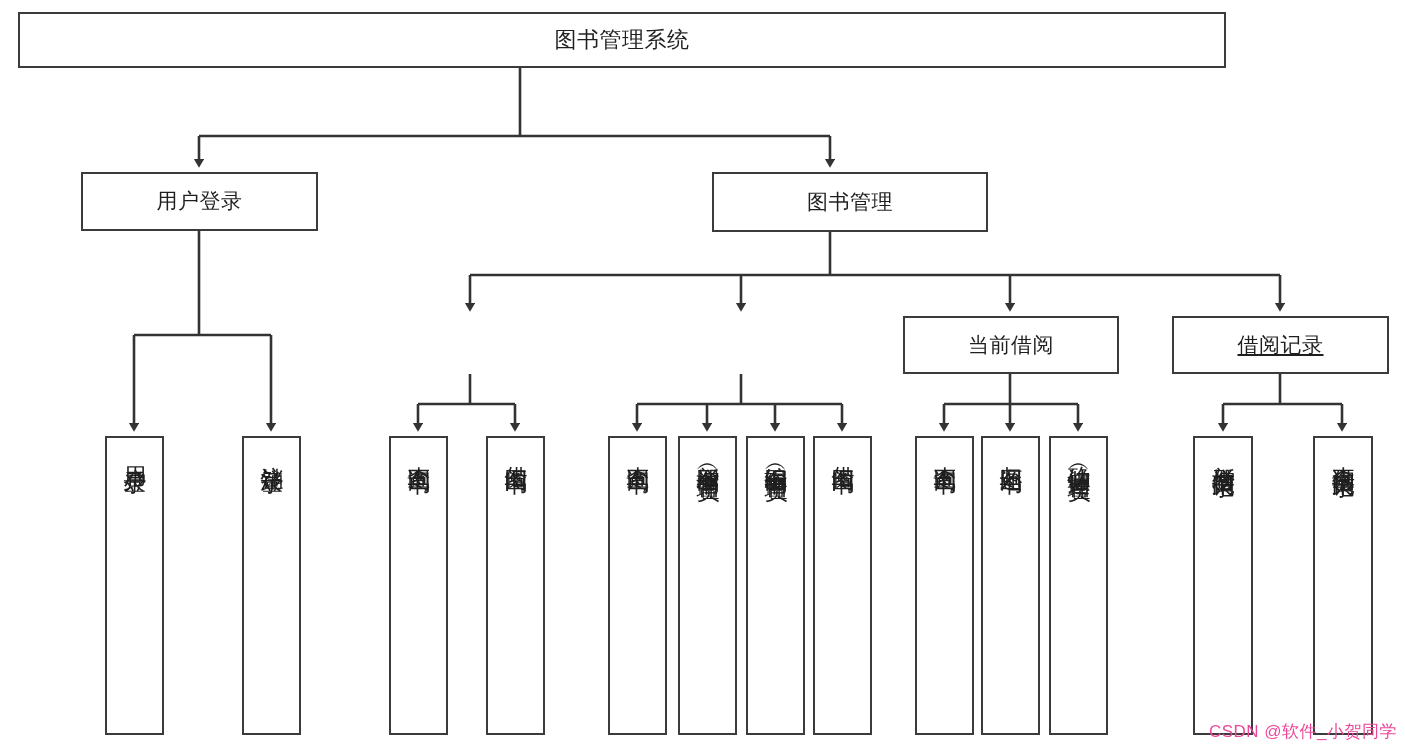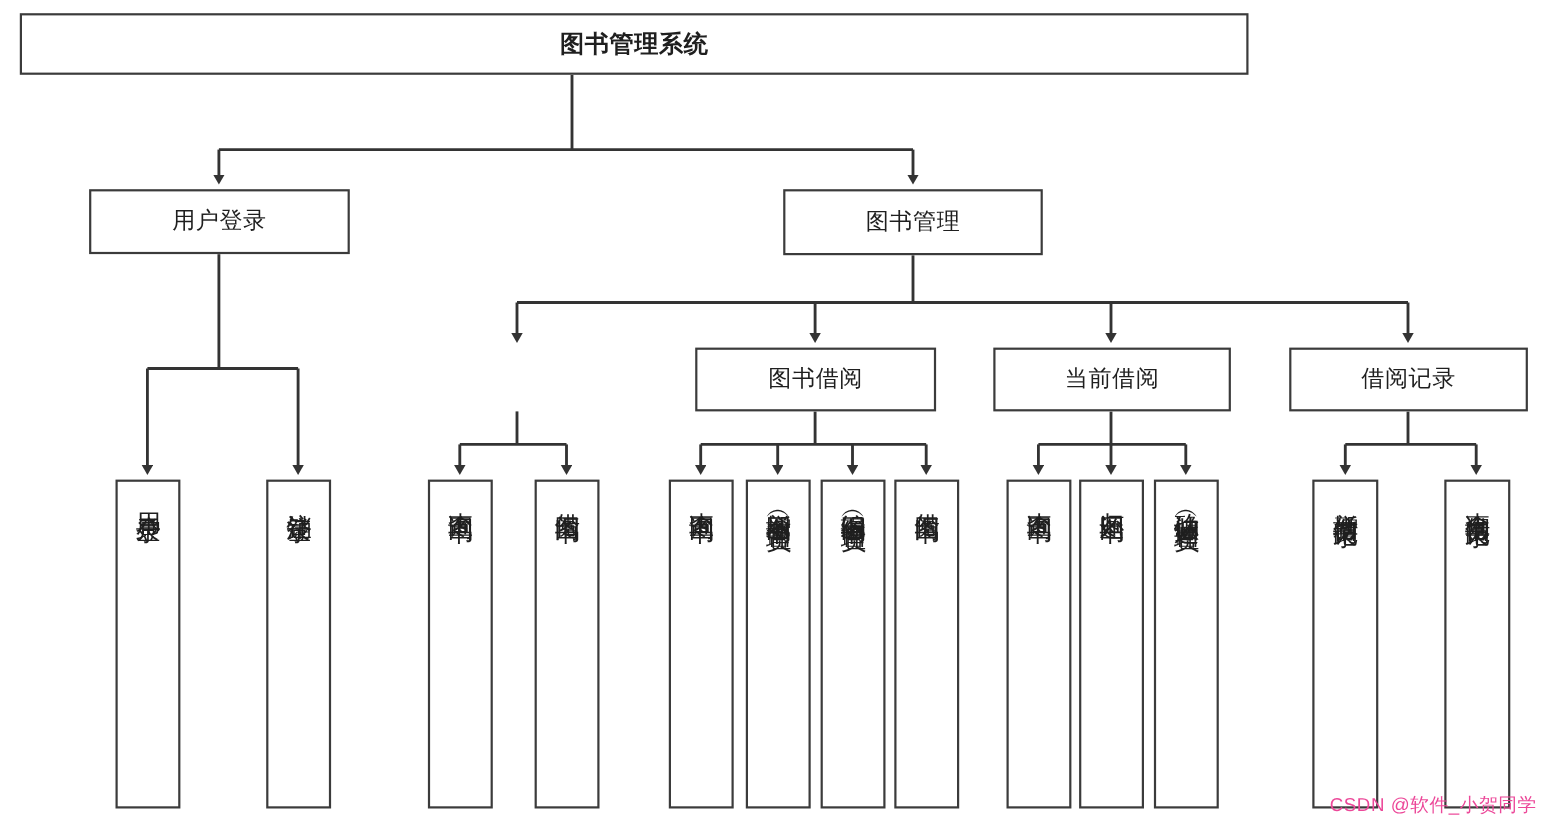--- a/index.html
+++ b/index.html
@@ -113,38 +113,35 @@
       <path d="M1010,404 L1010,424" marker-end="url(#arrow)"></path>
       <path d="M1078,404 L1078,424" marker-end="url(#arrow)"></path>
 
       <path d="M1280,374 L1280,404"></path>
       <path d="M1223,404 L1342,404"></path>
       <path d="M1223,404 L1223,424" marker-end="url(#arrow)"></path>
       <path d="M1342,404 L1342,424" marker-end="url(#arrow)"></path>
     </g>
   </svg>
 
-  <div class="node h" id="n-root" style="left:18px;top:12px;width:1117px;height:56px;font-weight:bold;">
+  <div class="node h" id="n-root" style="left:18px;top:12px;width:1208px;height:56px;">
     <span class="lbl">图书管理系统</span>
   </div>
 
   <div class="node h" style="left:81px;top:172px;width:237px;height:59px;">
     <span class="lbl">用户登录</span>
   </div>
-  <div class="node h" style="left:712px;top:172px;width:236px;height:60px;justify-content:center;">
+  <div class="node h" style="left:712px;top:172px;width:276px;height:60px;justify-content:center;">
     <span class="lbl">图书管理</span>
   </div>
 
-  <div class="node h" style="left:632px;top:316px;width:219px;height:58px;">
-    <span class="lbl">图书借阅</span>
-  </div>
   <div class="node h" style="left:903px;top:316px;width:216px;height:58px;">
     <span class="lbl">当前借阅</span>
   </div>
-  <div class="node h" style="left:1172px;top:316px;width:217px;height:58px;">
+  <div class="node h" style="left:1172px;top:316px;width:217px;height:58px;text-decoration:underline;">
     <span class="lbl">借阅记录</span>
   </div>
 
   <div class="node v" style="left:105px;top:436px;width:59px;height:299px;">
     <span class="lbl">用户登录</span>
   </div>
   <div class="node v" style="left:242px;top:436px;width:59px;height:299px;">
     <span class="lbl">注销登录</span>
   </div>
 

